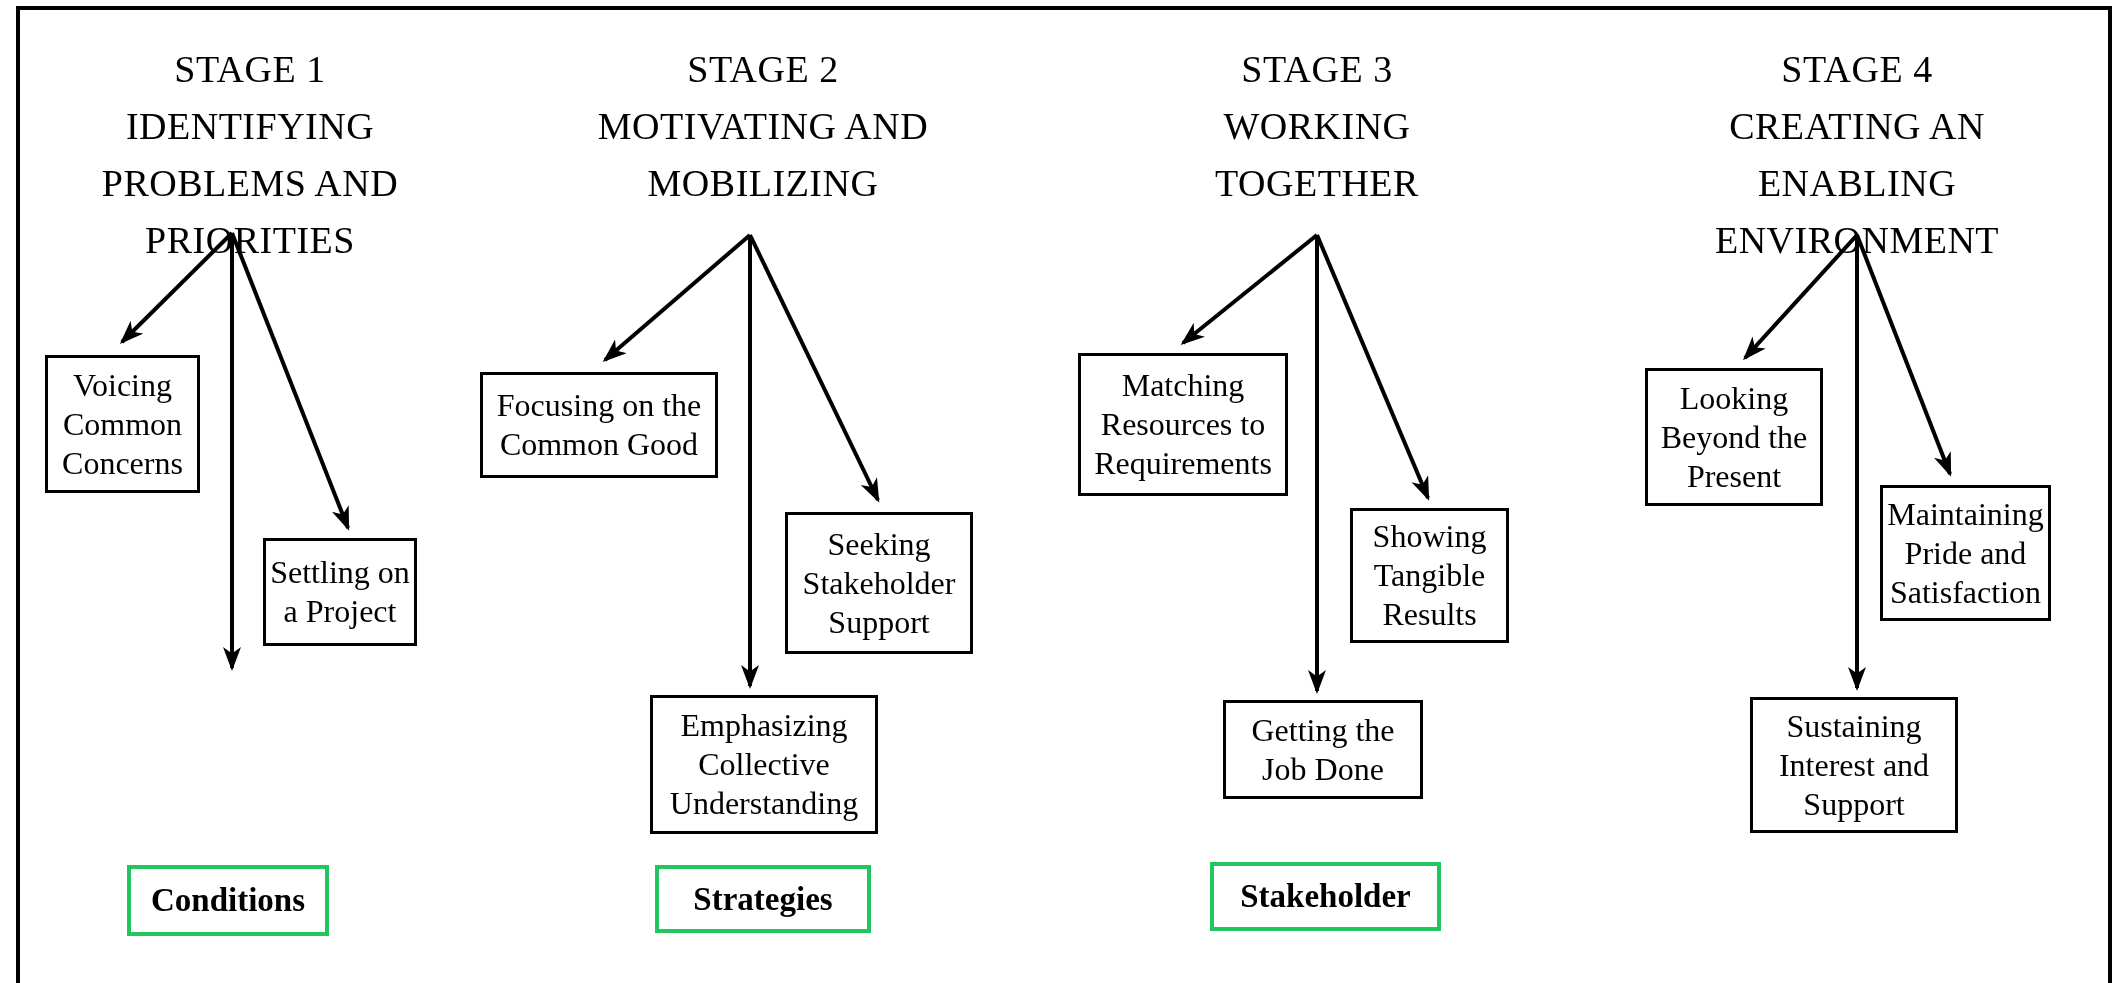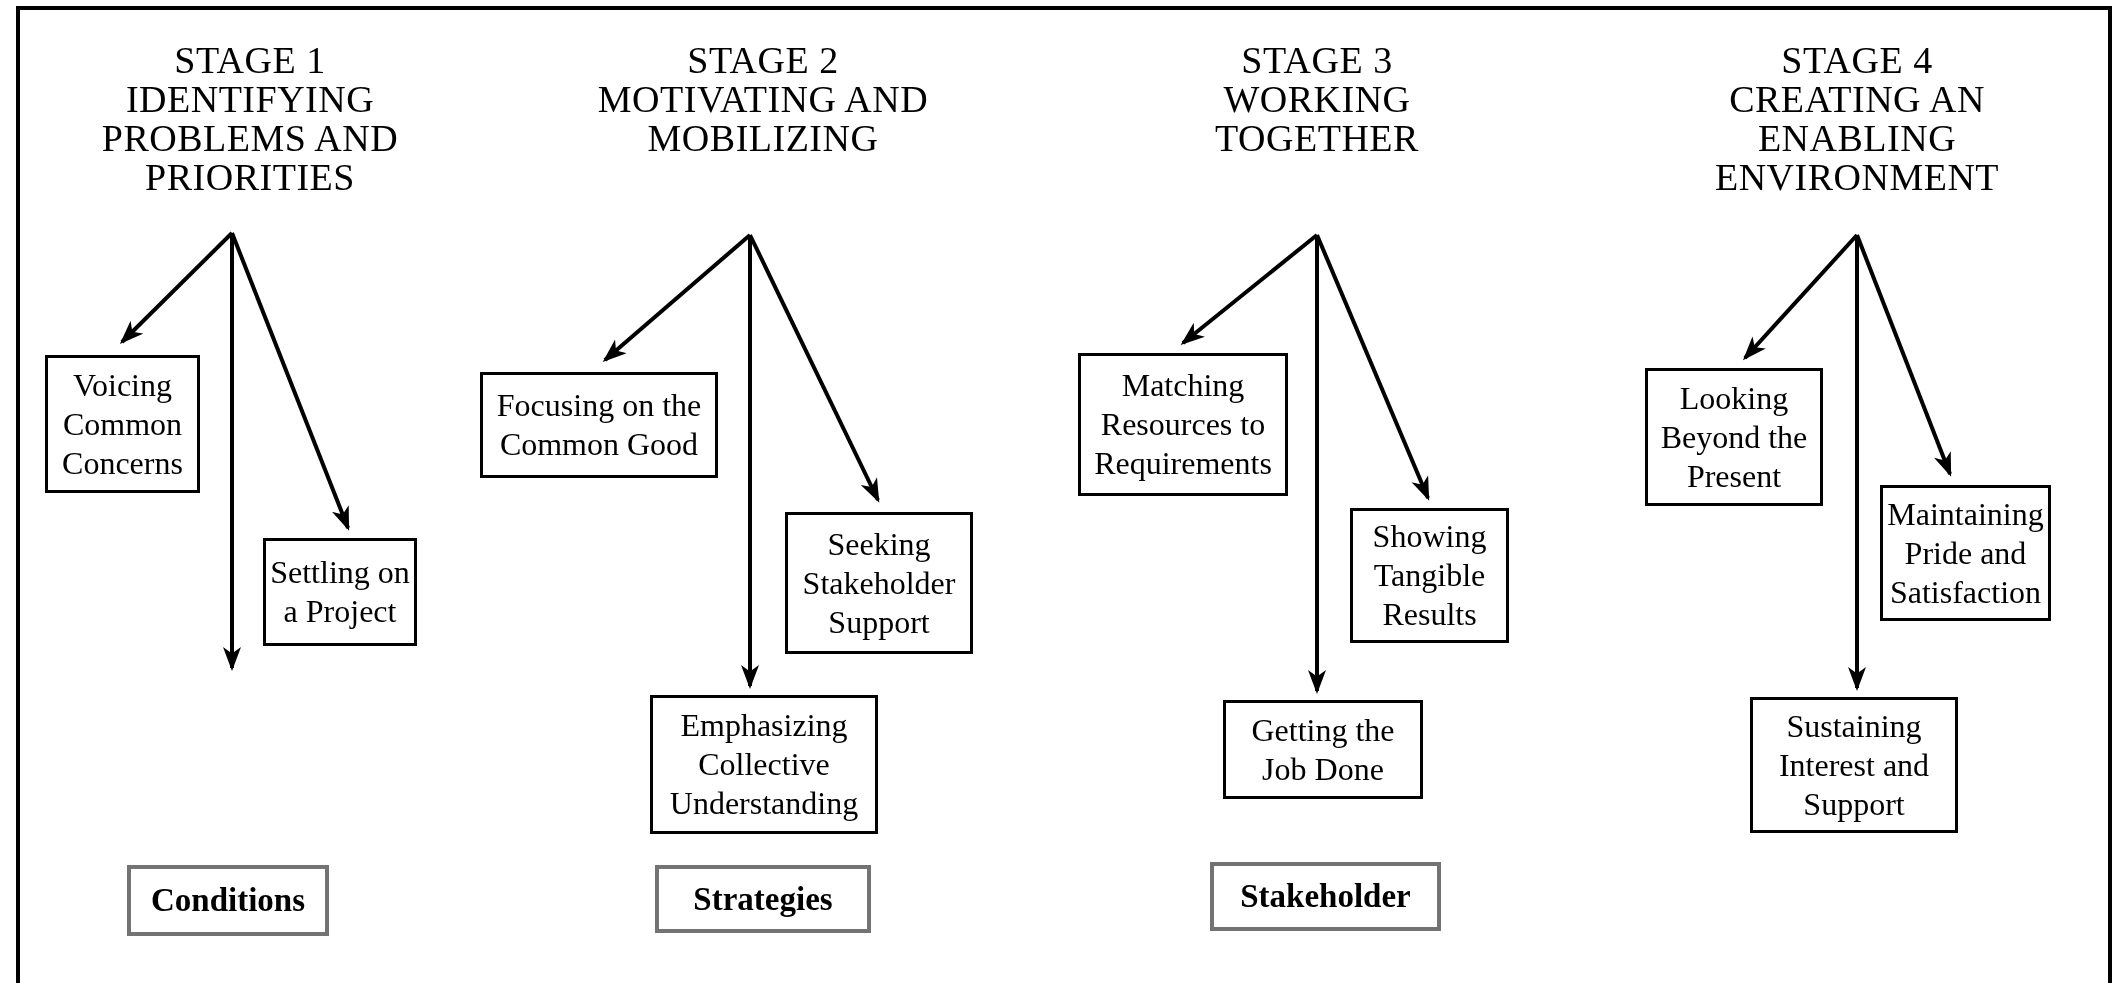--- a/index.html
+++ b/index.html
@@ -27,40 +27,40 @@
     position: absolute;
     left: 0; top: 0;
     width: 2116px; height: 983px;
   }
   .stage-title {
     position: absolute;
     top: 41px;
     width: 460px;
     text-align: center;
     font-size: 38px;
-    line-height: 39px;
+    line-height: 57px;
     white-space: pre-line;
     letter-spacing: 0.5px;
   }
   .node {
     position: absolute;
     border: 3px solid #000000;
     box-sizing: border-box;
     background: #ffffff;
     display: flex;
     align-items: center;
     justify-content: center;
     text-align: center;
     font-size: 32px;
     line-height: 39px;
     white-space: pre-line;
   }
   .category {
     position: absolute;
-    border: 4px solid #737373;
+    border: 4px solid #22c55e;
     box-sizing: border-box;
     background: #ffffff;
     display: flex;
     align-items: center;
     justify-content: center;
     text-align: center;
     font-size: 33px;
     font-weight: bold;
   }
 </style>

